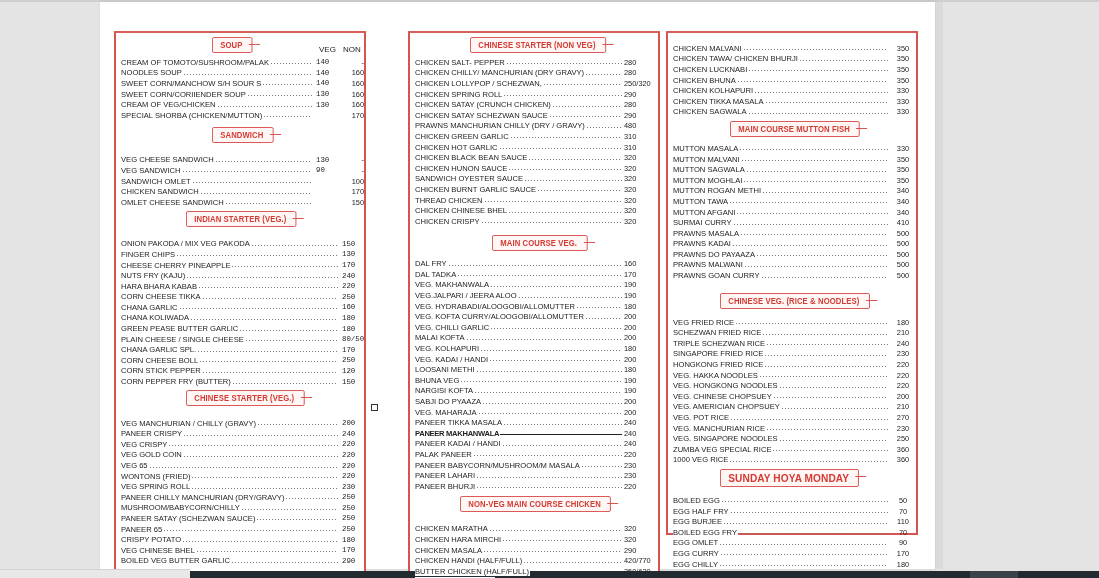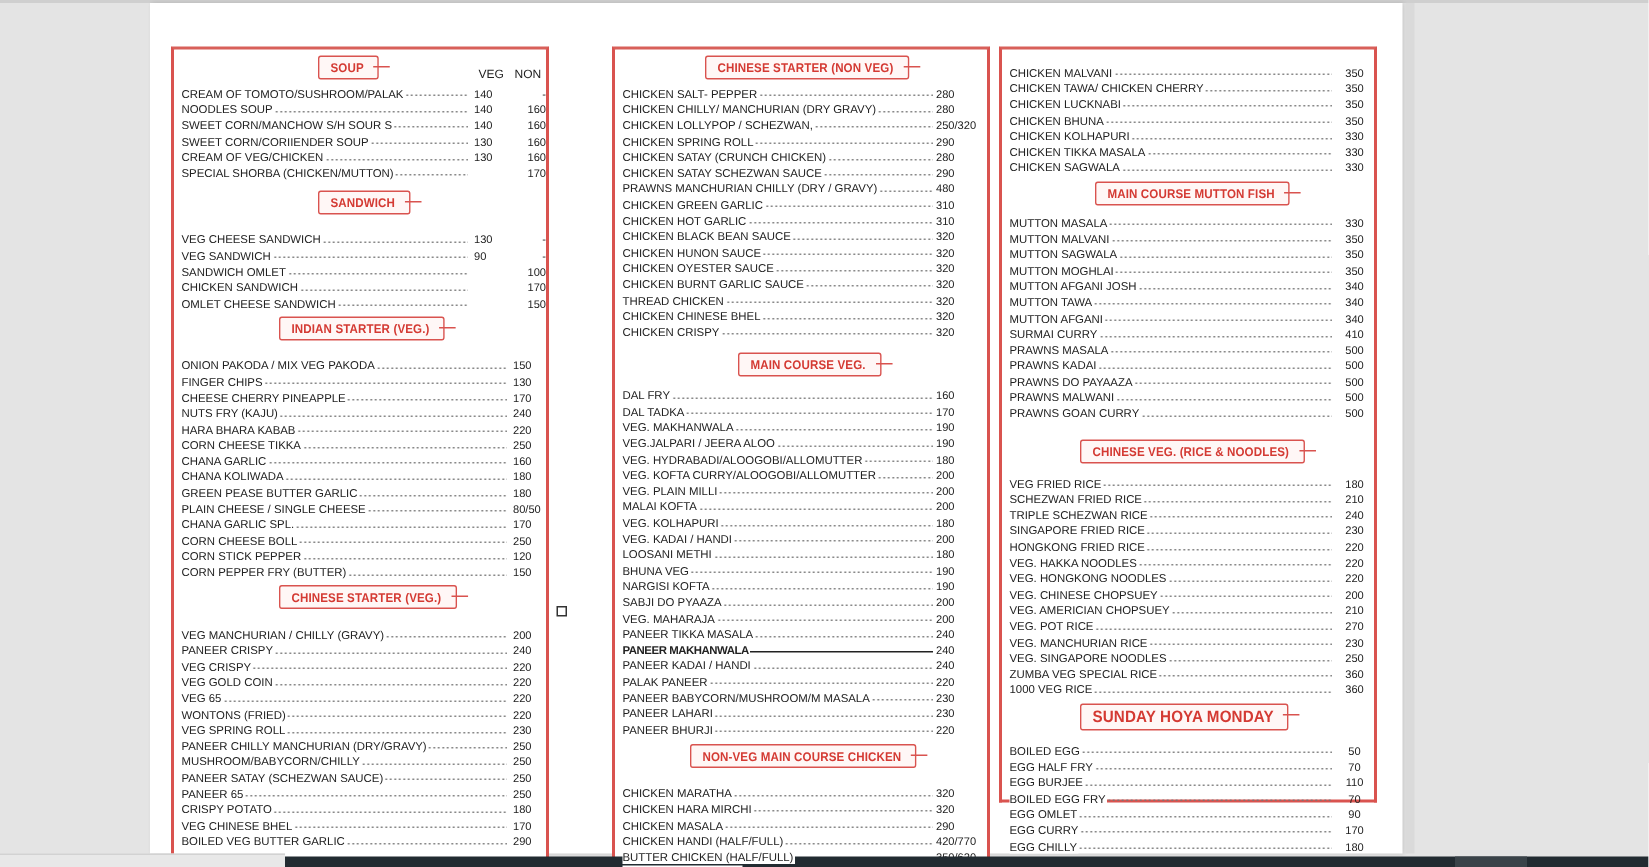--- a/index.html
+++ b/index.html
@@ -47,21 +47,21 @@
   .item .dots {
     flex:1 1 auto; height:1px; margin:3px 2px 0 0;
     background-image:radial-gradient(circle, #777 0.6px, transparent 0.7px);
     background-size:3px 1px; background-repeat:repeat-x;
   }
   .item .price { flex:0 0 auto; text-align:left; font-size:7.4px; }
   .item .price2 { flex:0 0 auto; width:30px; text-align:right; font-size:7.4px; }
   .item.bold .name { font-weight:bold; letter-spacing:-0.3px; }
   .item.bold .dots { background:#222; height:1px; background-image:none; }
 
-  .c1 .item .price { width:22px; text-align:left; }
+  .c1 .item .price { width:22px; text-align:left;font-family:Liberation Mono, monospace; }
   .c1 .item .price2 { width:26px; }
   .c1 .item .dots { margin-right:4px; }
   .c2 .item .price { width:34px; text-align:left; padding-left:0; }
   .c3 .item .price { width:26px; text-align:center; }
 
   .checkbox {
     position:absolute; left:371px; top:404px; width:5px; height:5px;
     border:1px solid #333; background:#fff;
   }
   .bottombar-light {
@@ -376,21 +376,21 @@
           <span class="name">CHICKEN BLACK BEAN SAUCE</span>
           <span class="dots"></span>
           <span class="price">320</span>
         </li>
         <li class="item">
           <span class="name">CHICKEN HUNON SAUCE</span>
           <span class="dots"></span>
           <span class="price">320</span>
         </li>
         <li class="item">
-          <span class="name">CHICKEN OYESTER SAUCE</span>
+          <span class="name">SANDWICH OYESTER SAUCE</span>
           <span class="dots"></span>
           <span class="price">320</span>
         </li>
         <li class="item">
           <span class="name">CHICKEN BURNT GARLIC SAUCE</span>
           <span class="dots"></span>
           <span class="price">320</span>
         </li>
         <li class="item">
           <span class="name">THREAD CHICKEN</span>
@@ -438,21 +438,21 @@
           <span class="name">VEG. HYDRABADI/ALOOGOBI/ALLOMUTTER</span>
           <span class="dots"></span>
           <span class="price">180</span>
         </li>
         <li class="item">
           <span class="name">VEG. KOFTA CURRY/ALOOGOBI/ALLOMUTTER</span>
           <span class="dots"></span>
           <span class="price">200</span>
         </li>
         <li class="item">
-          <span class="name">VEG. PLAIN MILLI</span>
+          <span class="name">VEG. CHILLI GARLIC</span>
           <span class="dots"></span>
           <span class="price">200</span>
         </li>
         <li class="item">
           <span class="name">MALAI KOFTA</span>
           <span class="dots"></span>
           <span class="price">200</span>
         </li>
         <li class="item">
           <span class="name">VEG. KOLHAPURI</span>
@@ -566,21 +566,21 @@
 
   <div class="col col3 c3">
     <div style="height:10px"></div>
     <ul class="items" id="c3s0">
         <li class="item">
           <span class="name">CHICKEN MALVANI</span>
           <span class="dots"></span>
           <span class="price">350</span>
         </li>
         <li class="item">
-          <span class="name">CHICKEN TAWA/ CHICKEN CHERRY</span>
+          <span class="name">CHICKEN TAWA/ CHICKEN BHURJI</span>
           <span class="dots"></span>
           <span class="price">350</span>
         </li>
         <li class="item">
           <span class="name">CHICKEN LUCKNABI</span>
           <span class="dots"></span>
           <span class="price">350</span>
         </li>
         <li class="item">
           <span class="name">CHICKEN BHUNA</span>
@@ -623,21 +623,21 @@
           <span class="name">MUTTON SAGWALA</span>
           <span class="dots"></span>
           <span class="price">350</span>
         </li>
         <li class="item">
           <span class="name">MUTTON MOGHLAI</span>
           <span class="dots"></span>
           <span class="price">350</span>
         </li>
         <li class="item">
-          <span class="name">MUTTON AFGANI JOSH</span>
+          <span class="name">MUTTON ROGAN METHI</span>
           <span class="dots"></span>
           <span class="price">340</span>
         </li>
         <li class="item">
           <span class="name">MUTTON TAWA</span>
           <span class="dots"></span>
           <span class="price">340</span>
         </li>
         <li class="item">
           <span class="name">MUTTON AFGANI</span>

